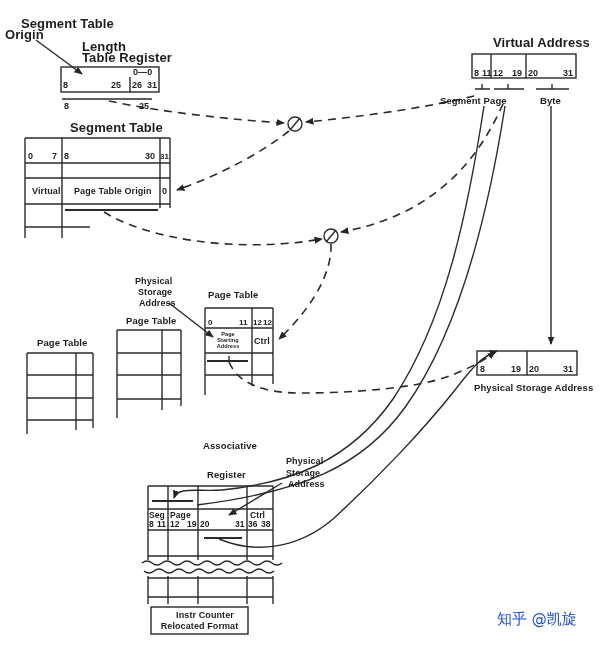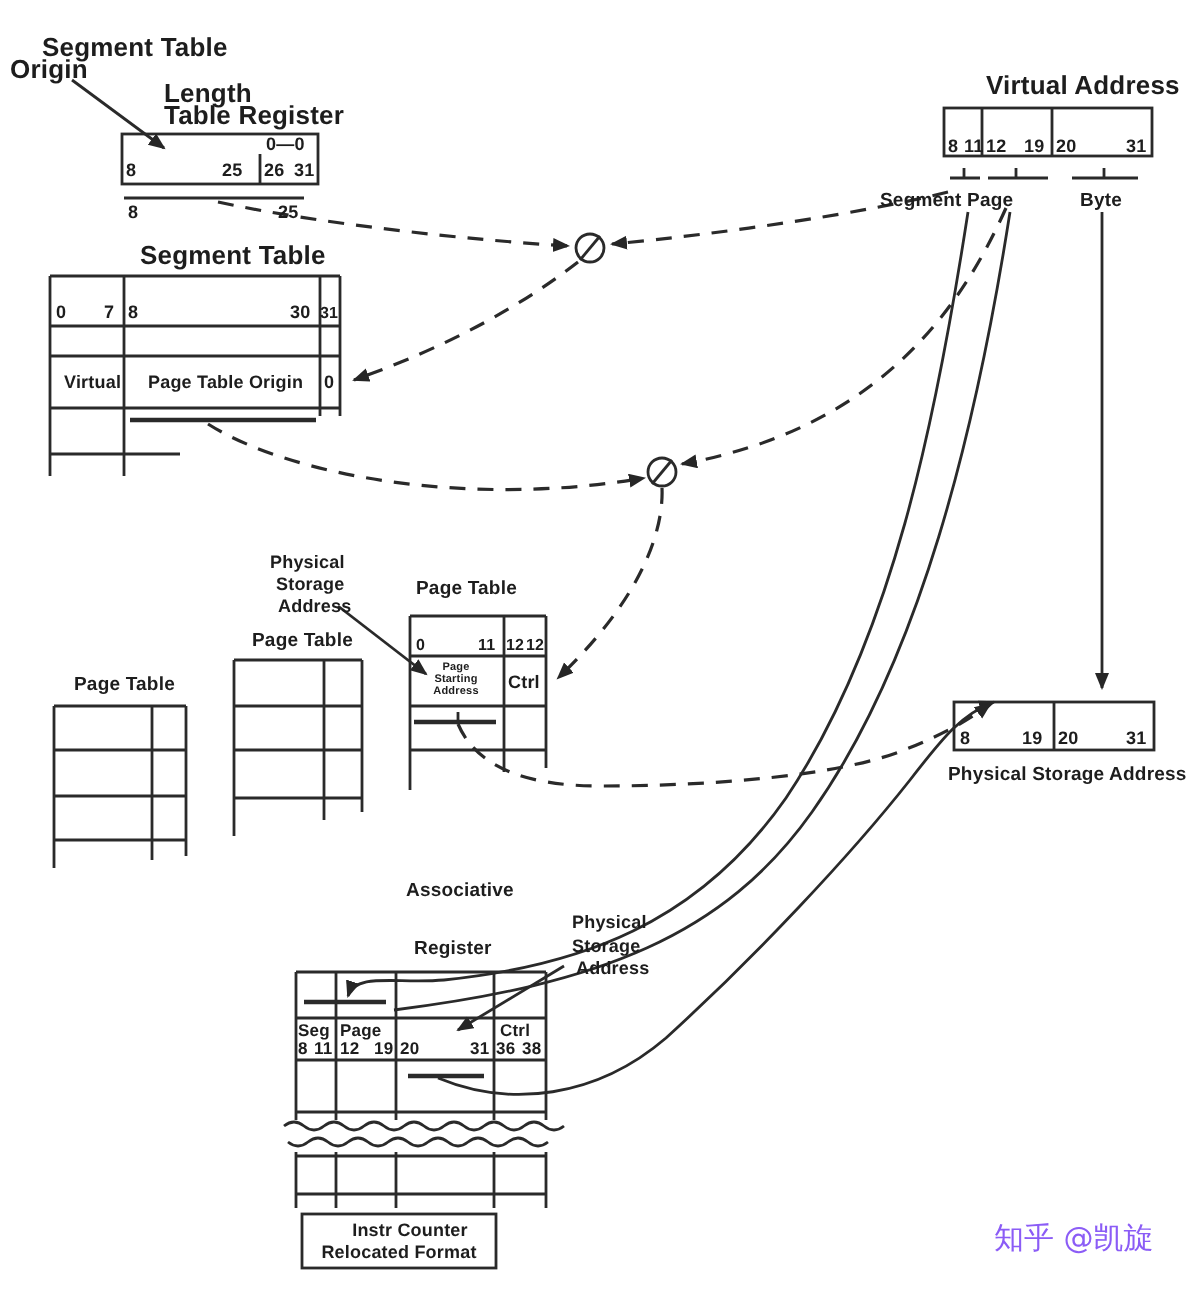--- a/index.html
+++ b/index.html
@@ -5,21 +5,21 @@
   html,body{margin:0;padding:0;background:#ffffff;}
   #page{position:relative;width:600px;height:646px;background:#ffffff;overflow:hidden;
         font-family:"Liberation Sans","DejaVu Sans",sans-serif;}
   svg.lines{position:absolute;left:0;top:0;}
   .t{position:absolute;font:700 9px "Liberation Sans","DejaVu Sans",sans-serif;
      color:#1d1d1d;white-space:nowrap;letter-spacing:.1px;}
   .s8{font-size:8px}.s85{font-size:8.5px}.s95{font-size:9.5px}.s10{font-size:13px}
   .tiny{font-size:5.5px;line-height:6px;text-align:center;}
   .ctr{text-align:center;}
   .wm{position:absolute;font:400 15px "DejaVu Sans","Liberation Sans",sans-serif;
-      color:#8b5cf6;white-space:nowrap;}
+      color:#1d4ed8;white-space:nowrap;}
 </style>
 </head>
 <body>
 
 <div id="page">
 
 <svg class="lines" width="600" height="646" viewBox="0 0 600 646">
   <defs>
     <marker id="arr" orient="auto" markerUnits="userSpaceOnUse" markerWidth="10" markerHeight="9" refX="7.5" refY="3.5">
       <path d="M0,0 L8.5,3.5 L0,7 Z" fill="#262626"></path>

